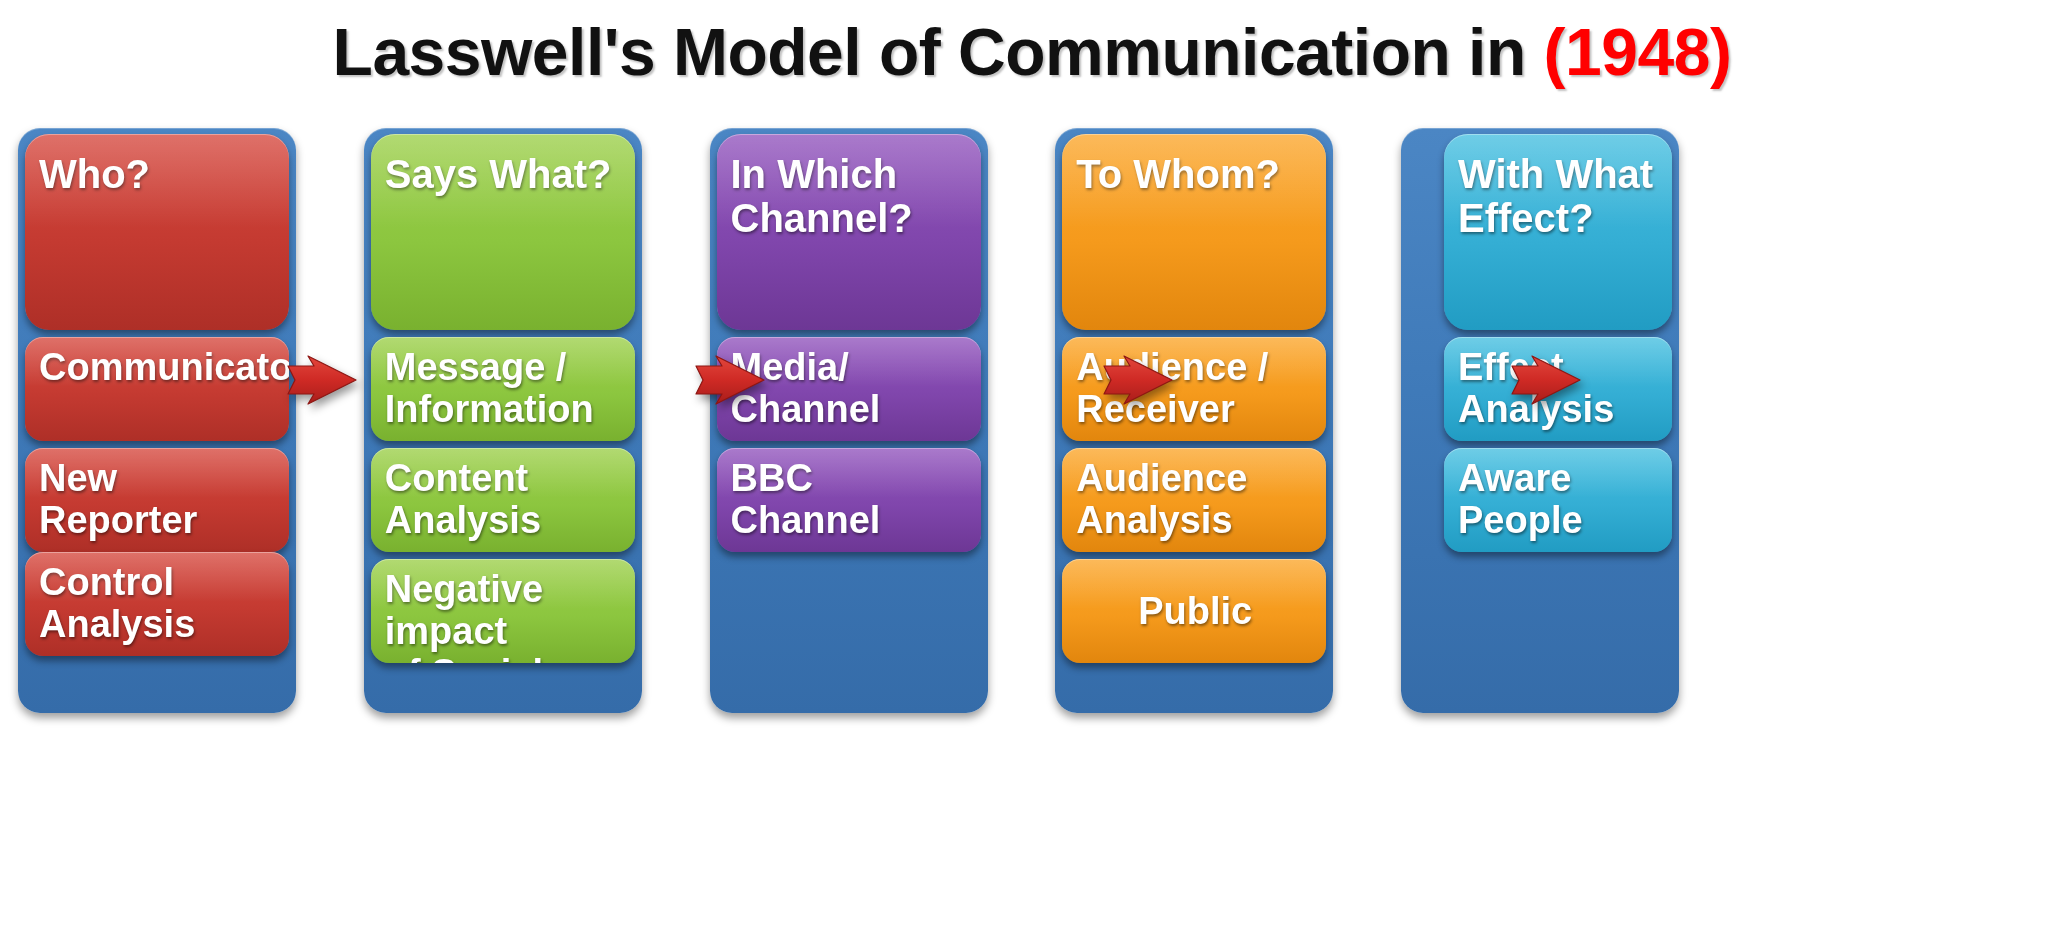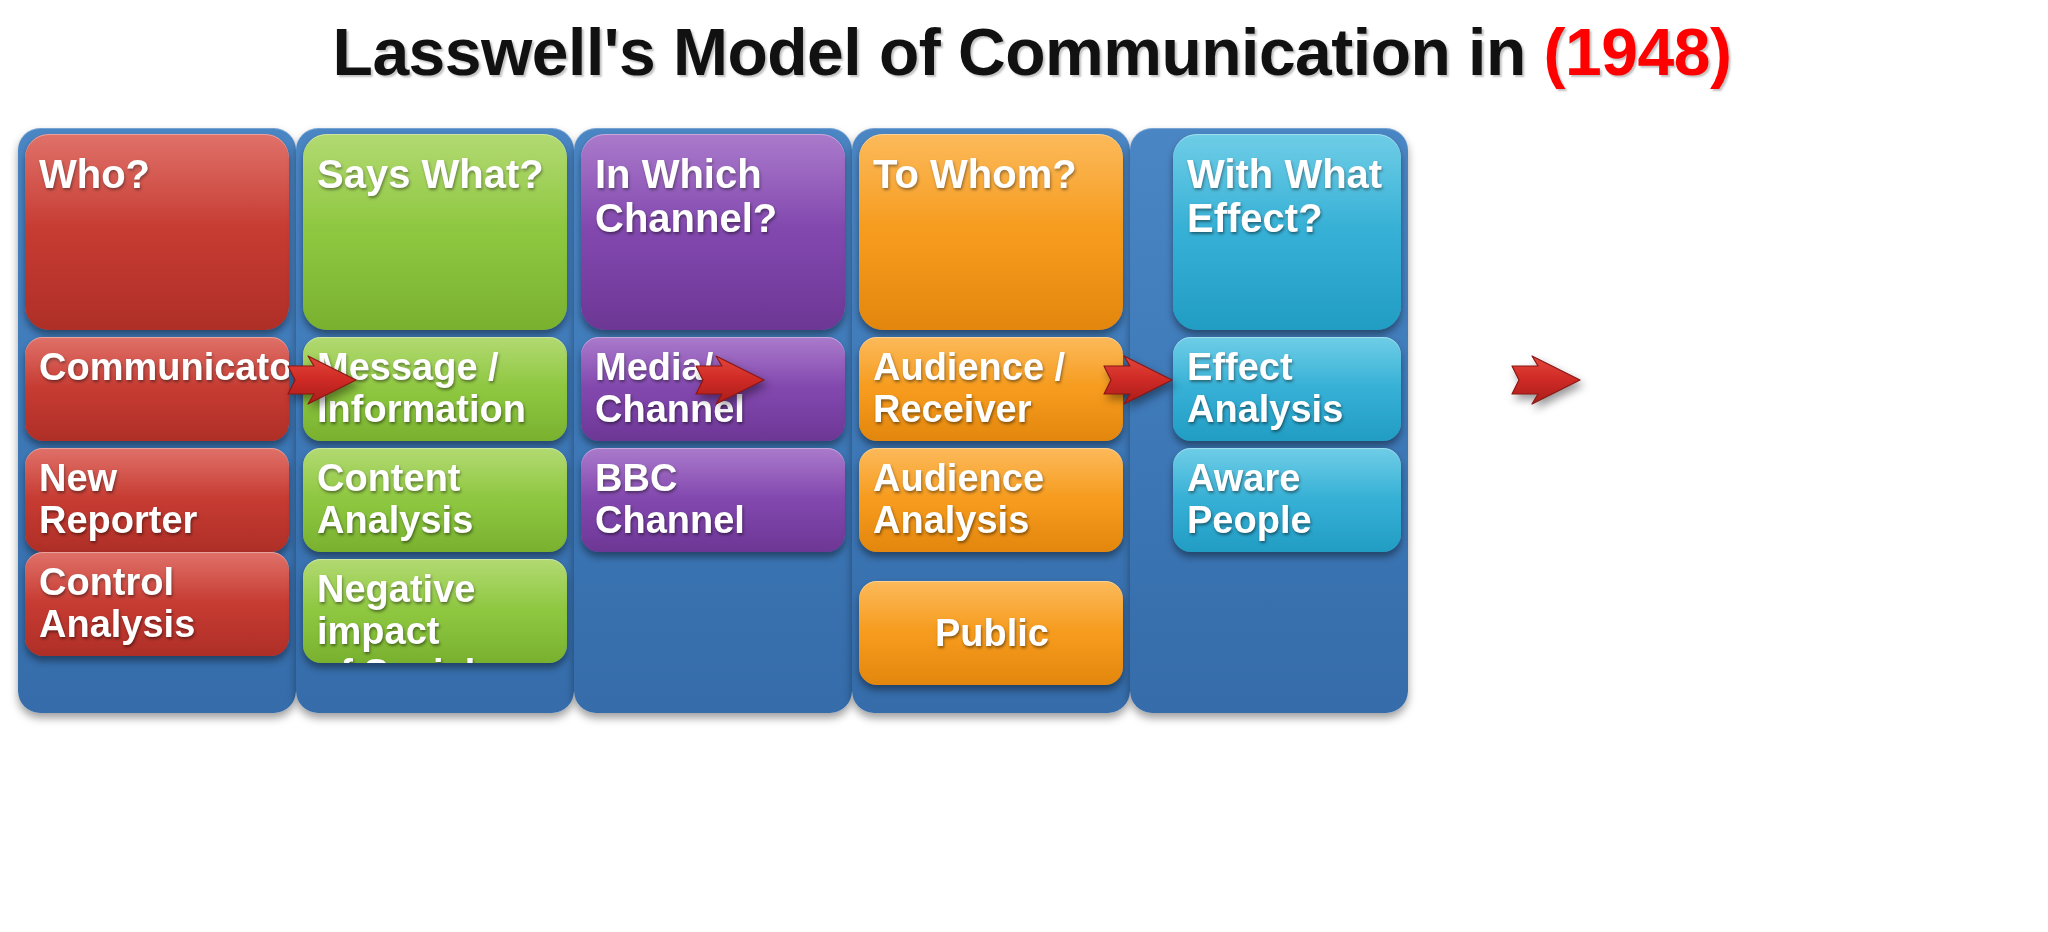--- a/index.html
+++ b/index.html
@@ -24,20 +24,21 @@
     white-space:nowrap;
     text-shadow:2px 2px 2px rgba(120,120,120,.45);
   }
   .title .year{color:#ff0000;}
 
   
   .row{
     position:absolute;
     top:128px;left:0;width:1697px;height:790px;
     display:flex;
+    justify-content:space-between;
     padding:0 18px;
     box-sizing:border-box;
   }
 
   
   .col{
     position:relative;
     width:278px;
     height:585px;
     border-radius:22px;
@@ -76,21 +77,21 @@
   }
   .card.head{
     height:196px;
     font-size:40px;
     border-radius:24px;
     padding-top:18px;
   }
   .card.item{ font-size:38px; }
   .card.h1line{ height:104px; }
   .card.h2line{ height:104px; }
-  .card.centered{ align-items:center; justify-content:center; text-align:center; padding-top:12px;margin-top:22px; }
+  .card.centered{ align-items:center; justify-content:center; text-align:center; padding-top:12px; }
   .card.lastitem{ margin-bottom:0; }
 
   
   .spacer{flex:1 1 auto;min-height:0;}
 
   
   .c-red  .card{ background:linear-gradient(180deg,#d6493f 0%,#c43a31 55%,#ae2f27 100%); }
   .c-green .card{ background:linear-gradient(180deg,#9ccf4a 0%,#8cc63f 55%,#79b12f 100%); }
   .c-purple .card{ background:linear-gradient(180deg,#9255bd 0%,#8046ac 55%,#6d3795 100%); }
   .c-orange .card{ background:linear-gradient(180deg,#fba62c 0%,#f59a1c 55%,#e2860d 100%); }

